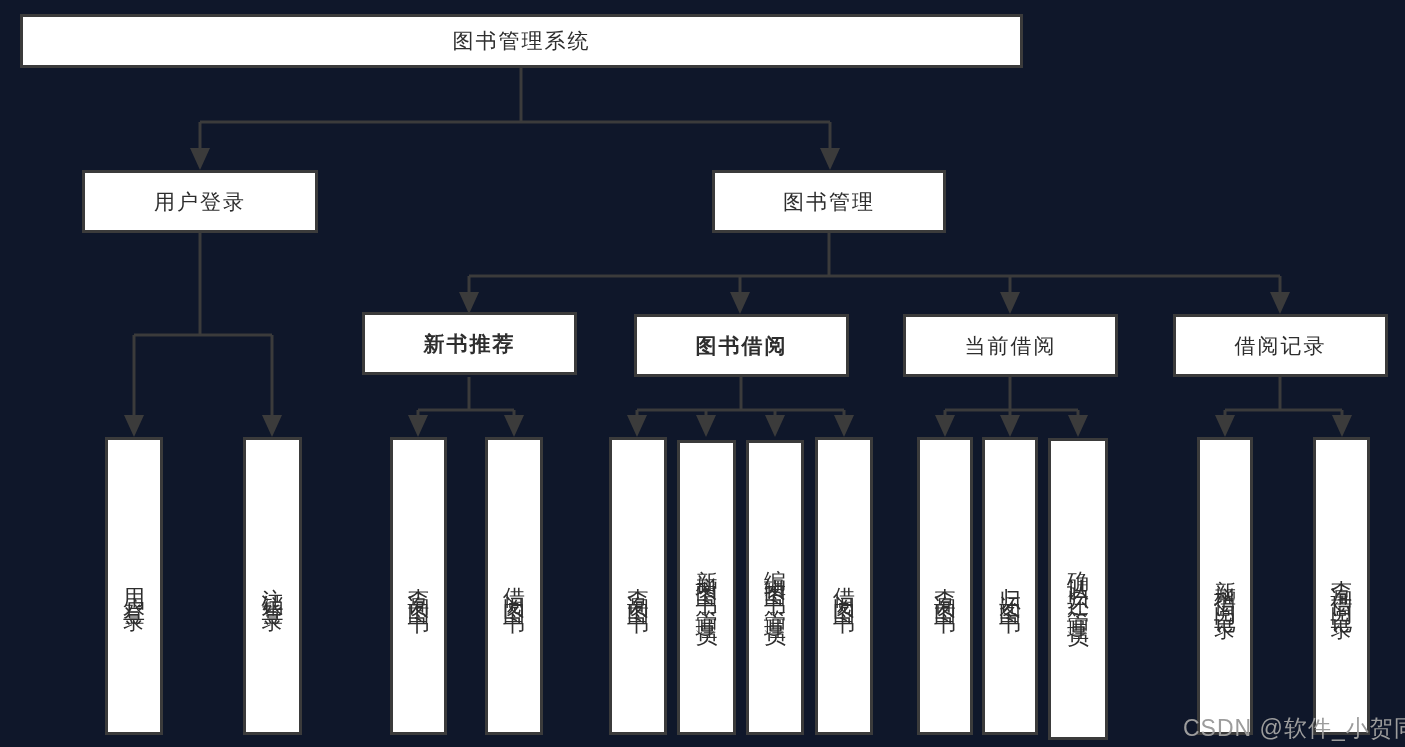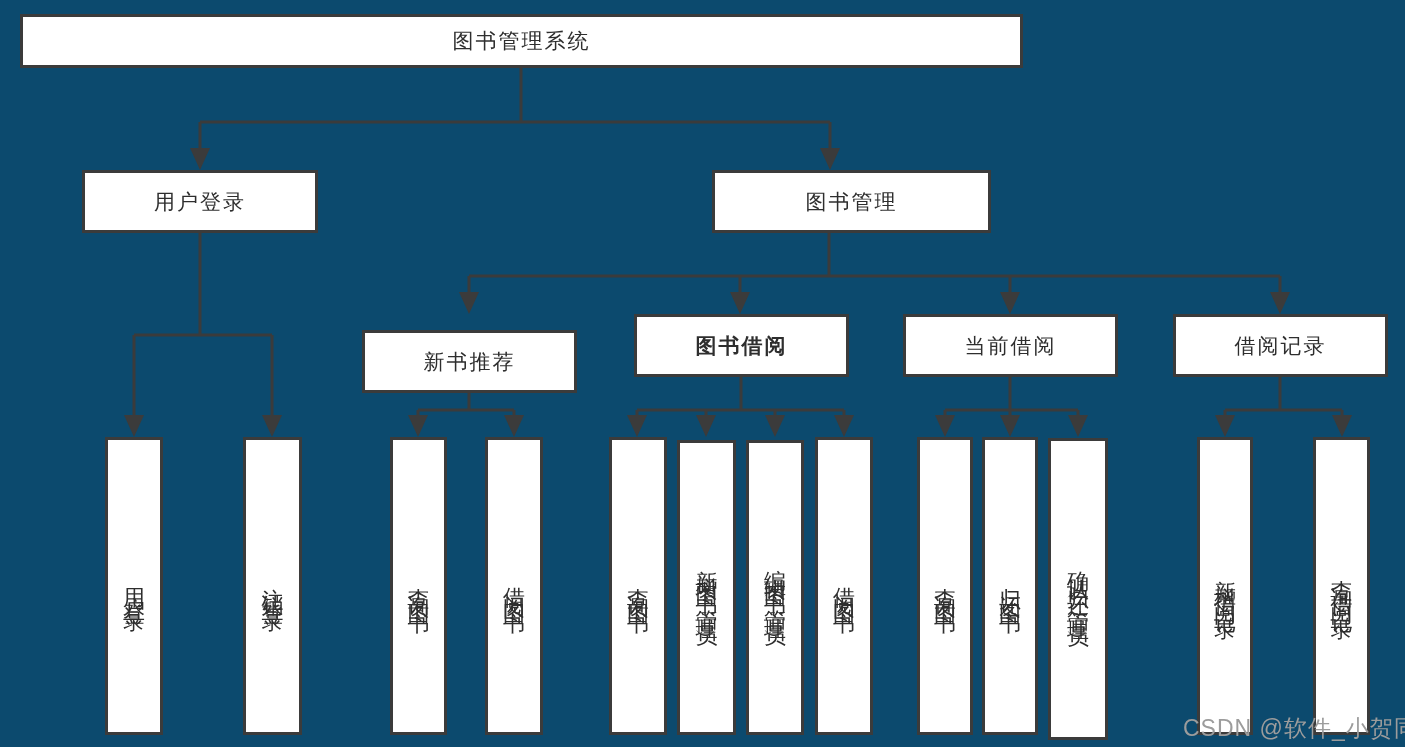--- a/index.html
+++ b/index.html
@@ -1,20 +1,20 @@
 <!DOCTYPE html>
 <html><head>
 <meta charset="utf-8">
 <style>
   html, body { margin: 0; padding: 0; background: #ffffff; }
   .stage {
     position: relative;
     width: 1405px;
     height: 747px;
-    background: #0c4a6e;
+    background: #0f172a;
     font-family: "Liberation Sans", "DejaVu Sans", sans-serif;
     overflow: hidden;
   }
   .connectors {
     position: absolute;
     left: 0; top: 0;
     width: 1405px; height: 747px;
   }
   .node {
     position: absolute;
@@ -83,23 +83,23 @@
       <polygon points="1000,415 1020,415 1010,437"></polygon>
       <polygon points="1068,415 1088,415 1078,437"></polygon>
       <polygon points="1215,415 1235,415 1225,437"></polygon>
       <polygon points="1332,415 1352,415 1342,437"></polygon>
     </g>
   </svg>
 
   <div class="node h-node" style="left:20px;top:14px;width:1003px;height:54px;">图书管理系统</div>
 
   <div class="node h-node" style="left:82px;top:170px;width:236px;height:63px;">用户登录</div>
-  <div class="node h-node" style="left:712px;top:170px;width:279px;height:63px;">图书管理</div>
+  <div class="node h-node" style="left:712px;top:170px;width:234px;height:63px;">图书管理</div>
 
-  <div class="node h-node" style="left:362px;top:330px;width:215px;height:63px;">新书推荐</div>
+  <div class="node h-node" style="left:362px;top:312px;width:215px;height:63px;font-weight:bold;">新书推荐</div>
   <div class="node h-node" style="left:634px;top:314px;width:215px;height:63px;font-weight:bold;">图书借阅</div>
   <div class="node h-node" style="left:903px;top:314px;width:215px;height:63px;">当前借阅</div>
   <div class="node h-node" style="left:1173px;top:314px;width:215px;height:63px;">借阅记录</div>
 
   <div class="node v-node" style="left:105px;top:437px;width:58px;height:298px;">
     <span>用户登录</span>
   </div>
   <div class="node v-node" style="left:243px;top:437px;width:59px;height:298px;">
     <span>注销登录</span>
   </div>

